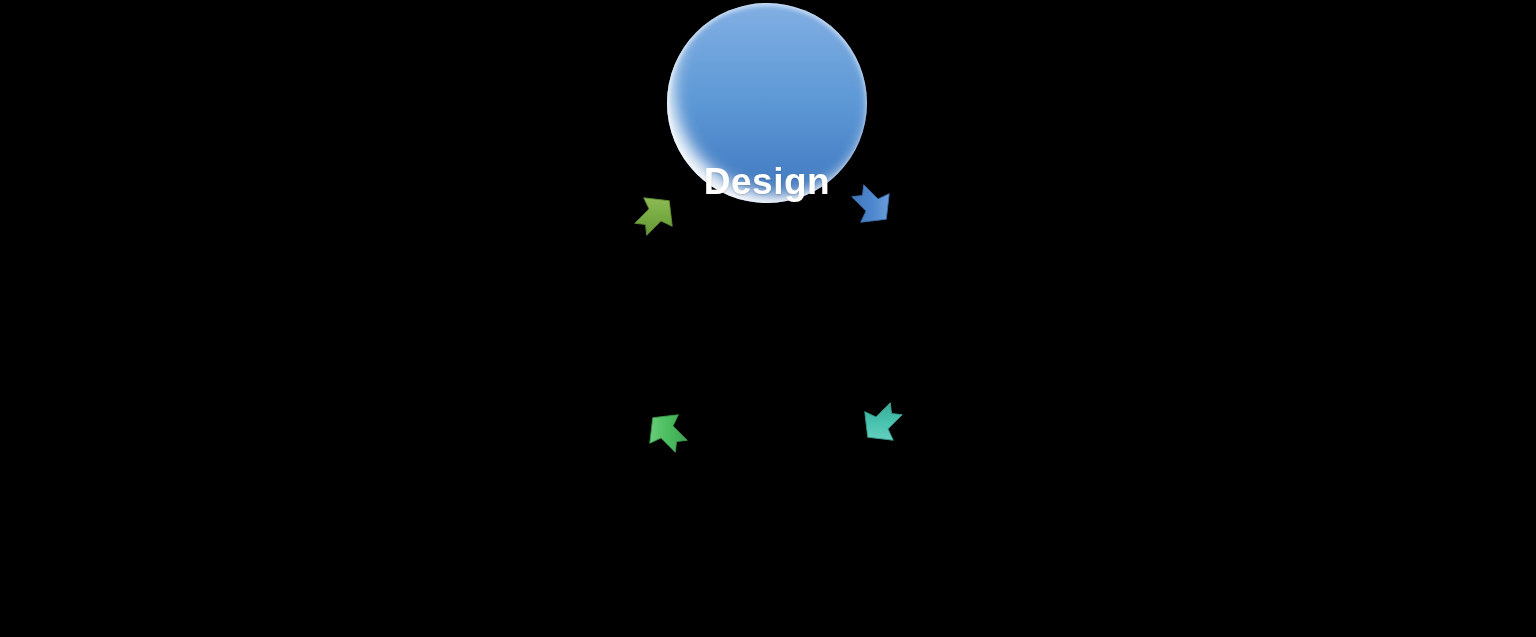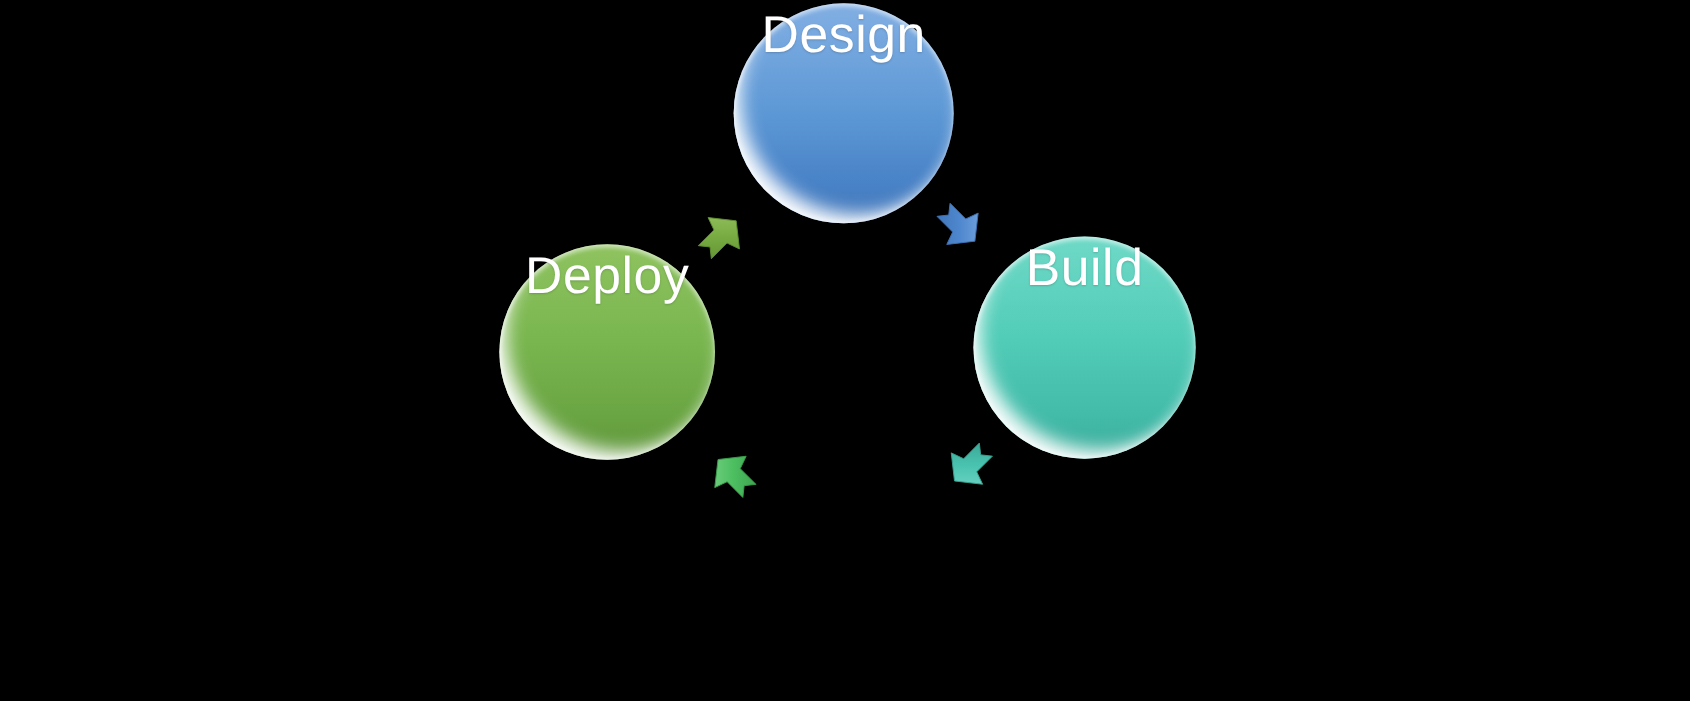--- a/index.html
+++ b/index.html
@@ -6,23 +6,23 @@
   .stage{
     position:relative;
     width:1536px;height:637px;
     background:#000000;
     overflow:hidden;
     font-family:"Liberation Sans", sans-serif;
   }
   .node{
     position:absolute;
     border-radius:50%;
-    display:flex;align-items:flex-start;justify-content:center;
+    display:flex;align-items:flex-end;justify-content:center;
     color:#ffffff;
-    font-size:47px;font-weight:400;letter-spacing:.5px;
+    font-size:37px;font-weight:700;letter-spacing:.5px;
     text-shadow:0 1px 2px rgba(0,0,0,.18);
   }
   
   .node{
     box-shadow:
       inset 0 3px 4px rgba(255,255,255,.55),
       inset 2px -2px 4px rgba(255,255,255,.28),
       inset 14px -16px 16px -8px rgba(255,255,255,.95),
       inset -6px -4px 10px -4px rgba(255,255,255,.30);
   }
@@ -53,28 +53,22 @@
 </style>
 </head>
 <body>
 
 <div class="stage">
 
   <div class="node node-design">
     <span>Design</span>
   </div>
 
-  <div class="node node-build">
-    <span>Build</span>
-  </div>
 
 
-  <div class="node node-deploy">
-    <span>Deploy</span>
-  </div>
 
   <div class="arrow arrow-design-build">
     <svg viewBox="0 0 100 100" aria-hidden="true">
       <defs>
         <linearGradient id="grad-blue" x1="0" y1="0" x2="1" y2="1">
           <stop offset="0" stop-color="#7fabe2"></stop>
           <stop offset="0.5" stop-color="#4e87ce"></stop>
           <stop offset="1" stop-color="#3c70b2"></stop>
         </linearGradient>
       </defs>

